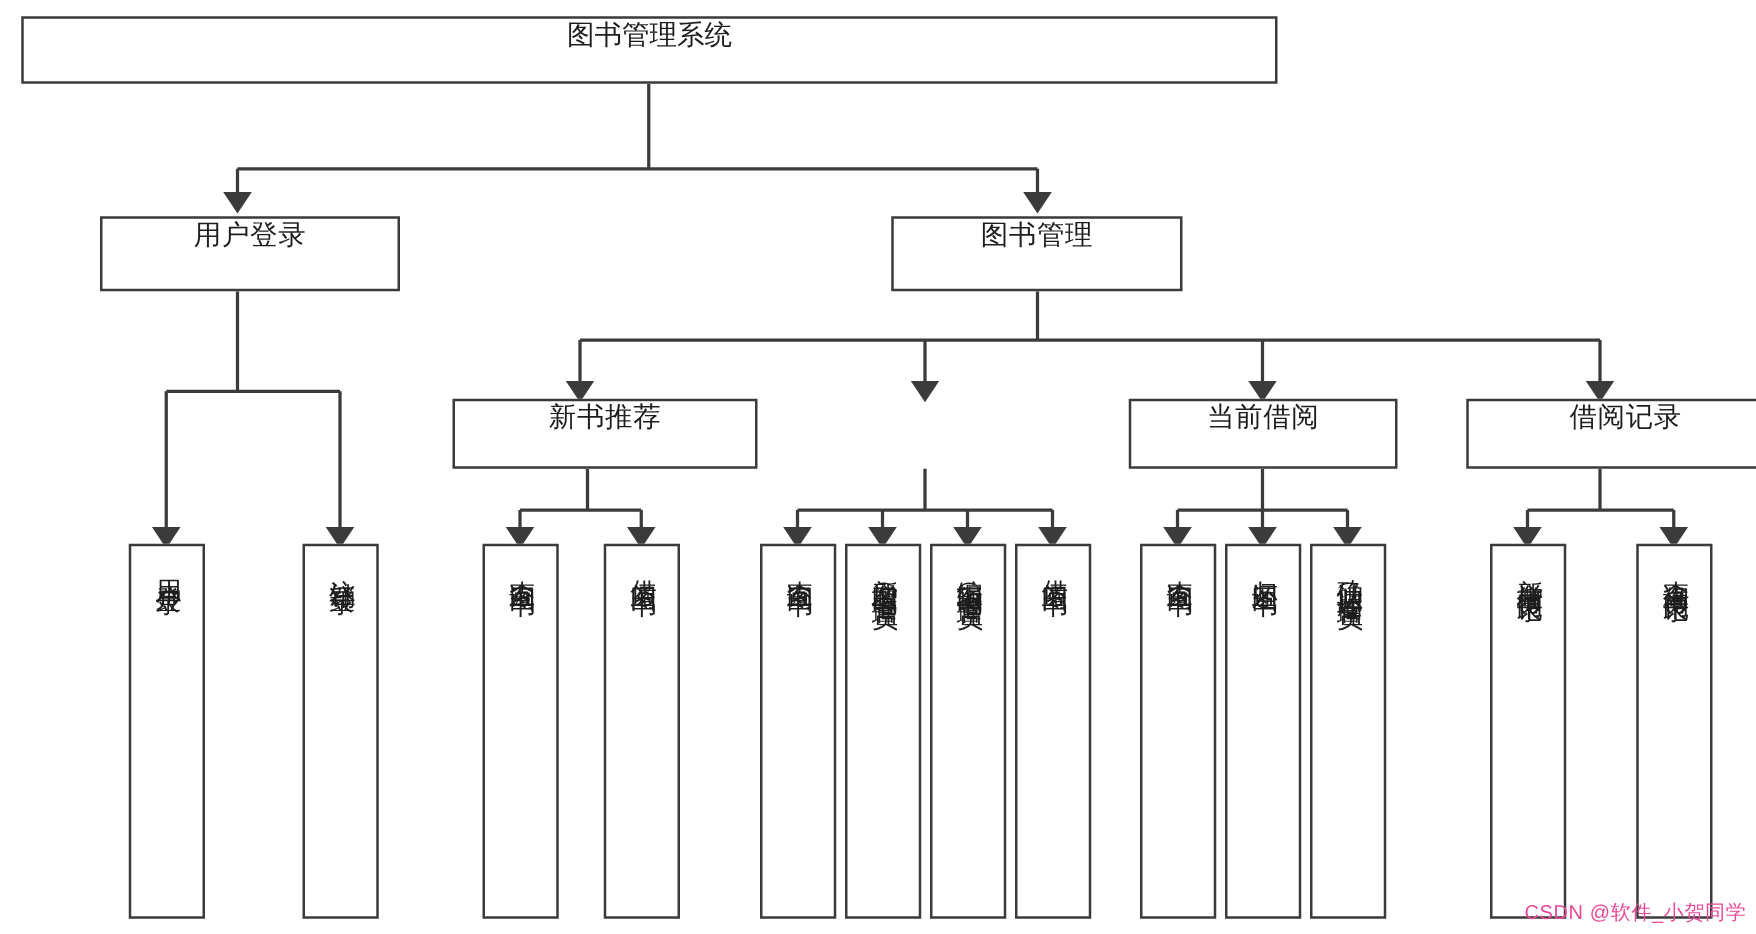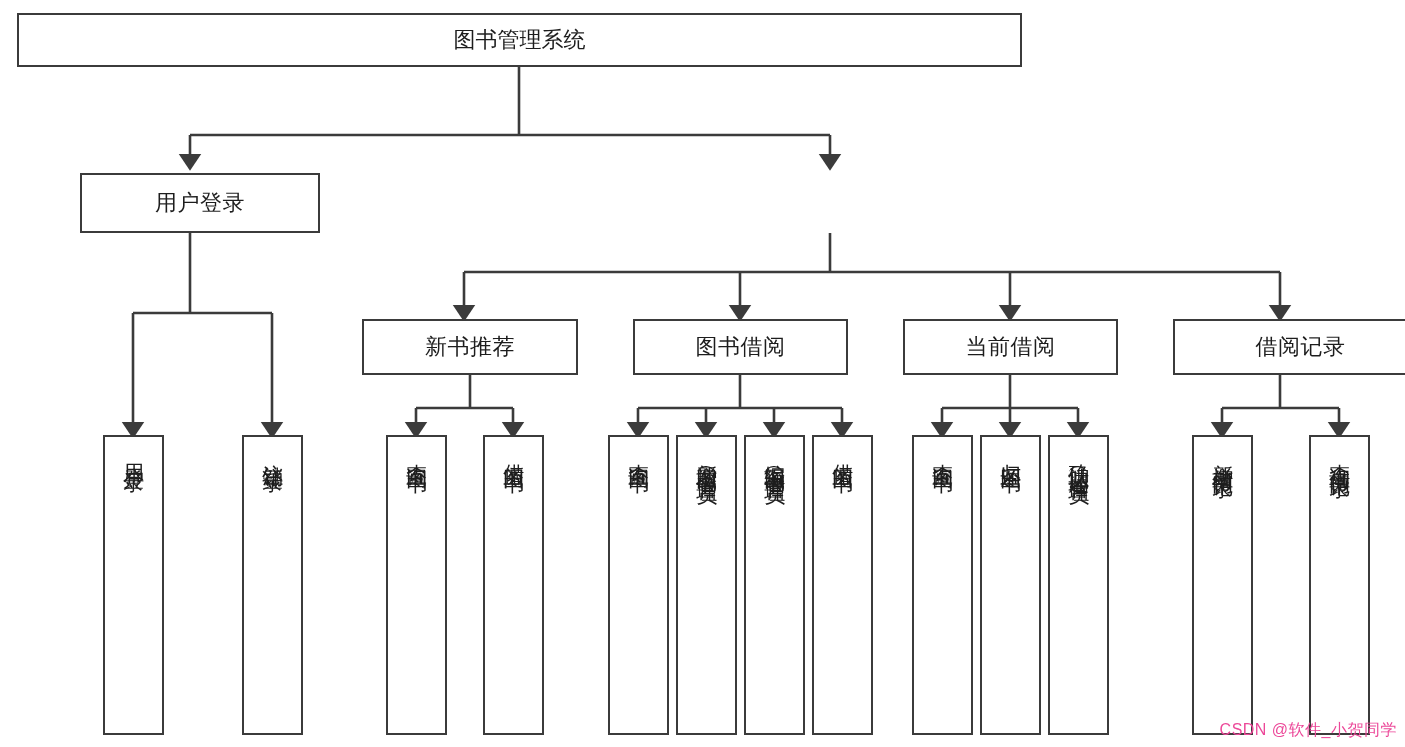--- a/index.html
+++ b/index.html
@@ -25,21 +25,21 @@
     height: 747px;
     pointer-events: none;
   }
   .node {
     position: absolute;
     box-sizing: border-box;
     border: 2px solid #3b3b3b;
     background: #ffffff;
     color: #1d1d1d;
     display: flex;
-    align-items: center;
+    align-items: flex-start;
     justify-content: center;
     text-align: center;
     line-height: 1.18;
   }
   .node.horizontal {
     font-size: 22px;
     letter-spacing: 0.5px;
   }
   .node.root {
     font-size: 22px;
@@ -125,26 +125,26 @@
     </g>
   </svg>
 
   <div class="node root" style="left:17px; top:13px; width:1005px; height:54px;">
     <span>图书管理系统</span>
   </div>
 
   <div class="node horizontal" style="left:80px; top:173px; width:240px; height:60px;">
     <span>用户登录</span>
   </div>
+  <div class="node horizontal" style="left:713px; top:173px; width:233px; height:60px;">
+    <span>图书管理</span>
+  </div>
 
-  <div class="node horizontal" style="left:362px; top:319px; width:216px; height:56px;">
+  <div class="node horizontal" style="left:362px; top:319px; width:244px; height:56px;">
     <span>新书推荐</span>
-  </div>
-  <div class="node horizontal" style="left:633px; top:319px; width:215px; height:56px;">
-    <span>图书借阅</span>
   </div>
   <div class="node horizontal" style="left:903px; top:319px; width:215px; height:56px;">
     <span>当前借阅</span>
   </div>
   <div class="node horizontal" style="left:1173px; top:319px; width:255px; height:56px;">
     <span>借阅记录</span>
   </div>
 
   <div class="node leaf" style="left:103px; top:435px; width:61px; height:300px;">
     <span class="vtext">用户登录</span>

